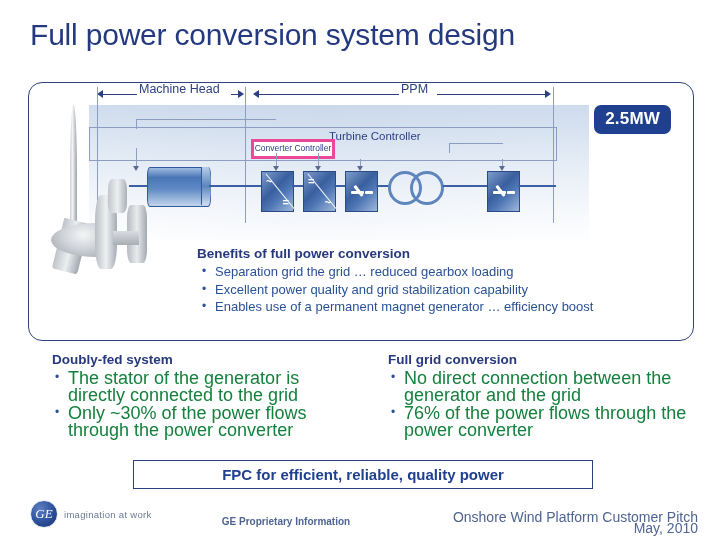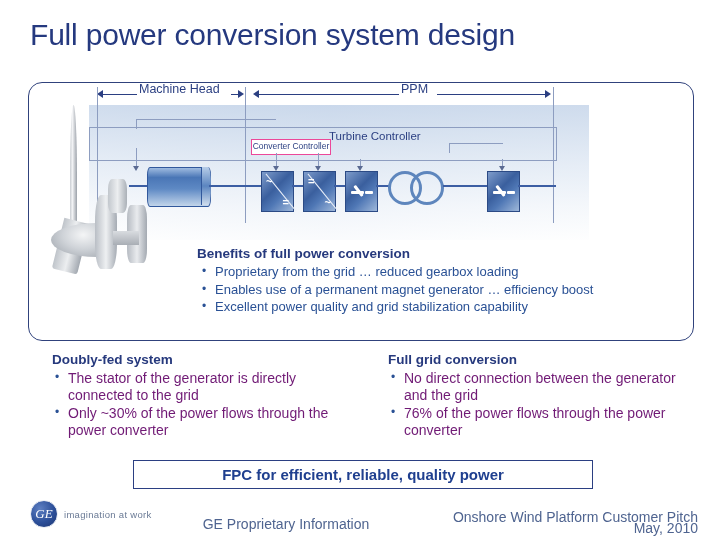--- a/index.html
+++ b/index.html
@@ -53,21 +53,21 @@
   .vbar{position:absolute;width:1px;background:#8d9dc0;}
 
   
   .turbine-ctrl{
     position:absolute;border:1px solid #8d9dc0;background:transparent;
   }
   .turbine-ctrl-label{
     position:absolute;font-size:11.5px;color:#2b3f82;white-space:nowrap;
   }
   .conv-ctrl{
-    position:absolute;border:1px solid #ec4899;background:#ffffff;
+    position:absolute;border:3px solid #ec4899;background:#ffffff;
     font-size:8.5px;color:#2b3f82;text-align:center;line-height:12px;
     white-space:nowrap;
   }
   .dline{position:absolute;background:#8d9dc0;}
   .darrow{
     position:absolute;width:0;height:0;
     border-left:3px solid transparent;border-right:3px solid transparent;
     border-top:5px solid #5a6a92;
   }
 
@@ -177,21 +177,21 @@
     content:"\2022";position:absolute;left:5px;top:-1px;
     color:#2a5195;font-size:12px;
   }
 
   
   .col{position:absolute;top:352px;}
   .col-l{left:52px;width:300px;}
   .col-r{left:388px;width:300px;}
   .col-h{font-size:13.5px;font-weight:bold;color:#26397d;margin-bottom:3px;}
   .col-li{
-    position:relative;font-size:14px;color:#701a75;
+    position:relative;font-size:18px;color:#15803d;
     padding-left:16px;margin-bottom:1px;line-height:17px;
   }
   .col-li:before{
     content:"\2022";position:absolute;left:3px;top:-1px;color:#2a5195;font-size:12px;
   }
 
   
   .callout{
     position:absolute;left:133px;top:460px;width:458px;height:27px;
     border:1px solid #2b3f82;background:#ffffff;
@@ -207,21 +207,21 @@
     color:#ffffff;font-family:"Liberation Serif",serif;font-style:italic;
     font-size:13px;display:flex;align-items:center;justify-content:center;
     border:1px solid #e8ecf3;
   }
   .ge-tag{
     position:absolute;left:64px;top:509px;font-size:9.5px;color:#6a7a95;
     letter-spacing:.3px;
   }
   .ftr-c{
     position:absolute;left:0;top:516px;width:572px;text-align:center;
-    font-size:14px;color:#4f6490;
+    font-size:10px;color:#4f6490;font-weight:bold;
   }
   .ftr-r{
     position:absolute;right:22px;top:512px;text-align:right;
     font-size:14px;color:#4f6490;line-height:11px;
   }
 </style>
 </head>
 <body>
 
 <div class="slide">
@@ -318,26 +318,27 @@
     <div class="busline" style="left:414px;top:102px;width:44px;"></div>
 
     <div class="blk brk" style="left:458px;top:88px;">
       <div class="sw"></div>
       <div class="sw2"></div>
       <div class="sw3"></div>
     </div>
 
     <div class="busline" style="left:489px;top:102px;width:38px;"></div>
 
+    <div class="badge">2.5MW</div>
 
     <div class="benefits">
       <div class="ben-h">Benefits of full power conversion</div>
-      <div class="ben-li">Proprietary from the grid … reduced gearbox loading</div>
+      <div class="ben-li">Separation grid the grid … reduced gearbox loading</div>
+      <div class="ben-li">Excellent power quality and grid stabilization capability</div>
       <div class="ben-li">Enables use of a permanent magnet generator … efficiency boost</div>
-      <div class="ben-li">Excellent power quality and grid stabilization capability</div>
     </div>
   </div>
 
   <div class="col col-l">
     <div class="col-h">Doubly-fed system</div>
     <div class="col-li">The stator of the generator is directly connected to the grid</div>
     <div class="col-li">Only ~30% of the power flows through the power converter</div>
   </div>
 
   <div class="col col-r">

